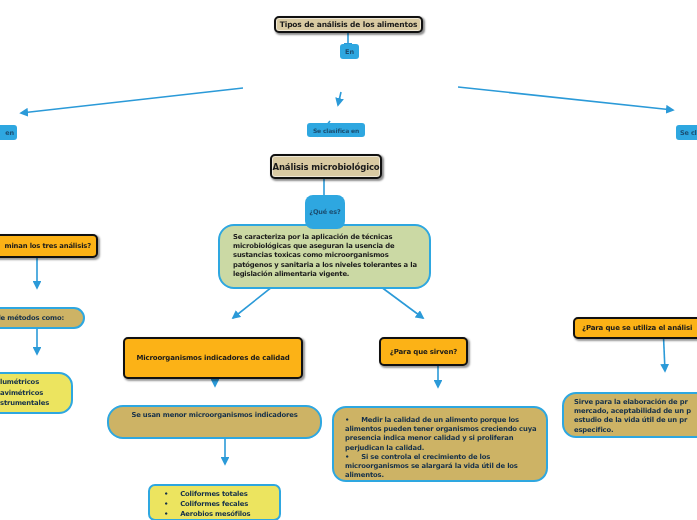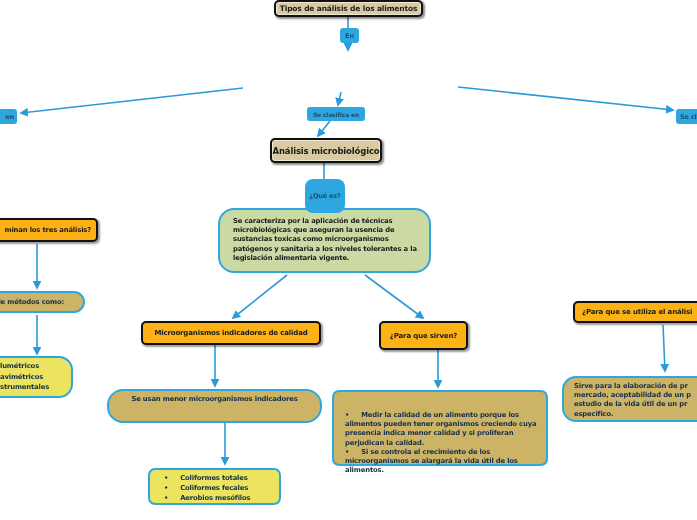--- a/index.html
+++ b/index.html
@@ -5,21 +5,21 @@
   html,body{margin:0;padding:0;background:#ffffff;}
   .canvas{position:relative;width:697px;height:520px;overflow:hidden;background:#ffffff;
           font-family:"DejaVu Sans", sans-serif;font-weight:bold;letter-spacing:-0.15px;}
   .canvas *{box-sizing:border-box;}
 
   
   .arrow-layer{position:absolute;left:0;top:0;width:697px;height:520px;z-index:0;}
   .arrow-layer line{stroke:var(--c-arrow,#2b9ad8);stroke-width:1.6;}
   .arrow-layer .head{fill:var(--c-arrow,#2b9ad8);}
 
-  .node{position:absolute;z-index:1;color:#1a1a1a;}
+  .node{position:absolute;z-index:1;color:#1a1a1a;margin-top:16px;}
 
   
   .blue-label{background:var(--c-blue_label_bg,#2ea7e0);color:#1b4e71;border-radius:3px;
               font-size:6.5px;display:flex;align-items:center;justify-content:center;
               z-index:2;white-space:nowrap;}
 
   
   .tan-box{background:var(--c-tan_bg,#d9caa2);border:2px solid #111;border-radius:5px;
            box-shadow:1.5px 1.5px 2px rgba(0,0,0,.45), inset 0 0 0 1px rgba(255,255,255,.55);
            display:flex;align-items:center;justify-content:center;text-align:center;}
@@ -93,33 +93,33 @@
   <div class="node khaki-box" style="left:-25px;top:291px;width:110px;height:22px;border-radius:11px;
               font-size:6.8px;display:flex;align-items:center;justify-content:center;white-space:nowrap;">de métodos como:</div>
 
   <div class="node yellow-box" style="left:-30px;top:356px;width:103px;height:42px;border-radius:14px;
               font-size:6.8px;line-height:1.55;padding:3px 0 0 28px;text-align:left;">
       <div>lumétricos</div>
       <div>avimétricos</div>
       <div>strumentales</div>
     </div>
 
-  <div class="node orange-box" style="left:141px;top:321px;width:180px;height:24px;justify-content:center;">Microorganismos indicadores de calidad</div>
+  <div class="node orange-box" style="left:123px;top:321px;width:180px;height:42px;justify-content:center;">Microorganismos indicadores de calidad</div>
 
   <div class="node orange-box" style="left:379px;top:321px;width:89px;height:29px;justify-content:center;">¿Para que sirven?</div>
 
   <div class="node orange-box" style="left:573px;top:301px;width:155px;height:22px;justify-content:flex-start;padding-left:7px;">¿Para que se utiliza el análisi</div>
 
   <div class="node khaki-box" style="left:107px;top:389px;width:215px;height:34px;border-radius:16px;
               font-size:6.8px;line-height:1.4;text-align:center;padding-top:4px;">
       <div>Se usan menor microorganismos indicadores</div>
     </div>
 
-  <div class="node khaki-box" style="left:332px;top:390px;width:216px;height:76px;border-radius:7px;
-              font-size:6.8px;line-height:1.35;text-align:left;padding:19px 9px 0 11px;">
+  <div class="node khaki-box" style="left:332px;top:390px;width:216px;height:76px;border-radius:14px;
+              font-size:6.8px;line-height:1.35;text-align:left;padding:8px 9px 0 11px;">
       <div class="b-line"><span class="blt">•</span>Medir la calidad de un alimento porque los alimentos pueden tener organismos creciendo cuya presencia indica menor calidad y si proliferan perjudican la calidad.</div>
       <div class="b-line"><span class="blt">•</span>Si se controla el crecimiento de los microorganismos se alargará la vida útil de los alimentos.</div>
     </div>
 
   <div class="node khaki-box" style="left:562px;top:376px;width:170px;height:46px;border-radius:14px;
               font-size:6.8px;line-height:1.35;text-align:left;padding:4px 0 0 10px;white-space:nowrap;">
       <div>Sirve para la elaboración de pr</div>
       <div>mercado, aceptabilidad de un p</div>
       <div>estudio de la vida útil de un pr</div>
       <div>especifico.</div>

